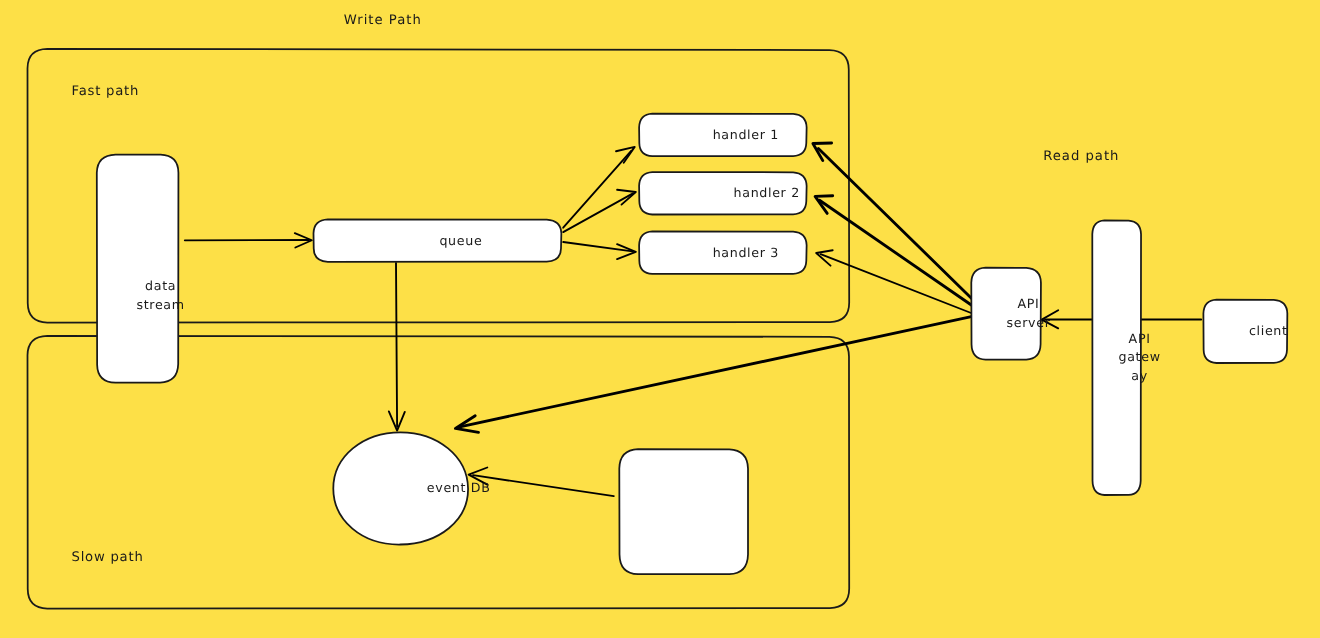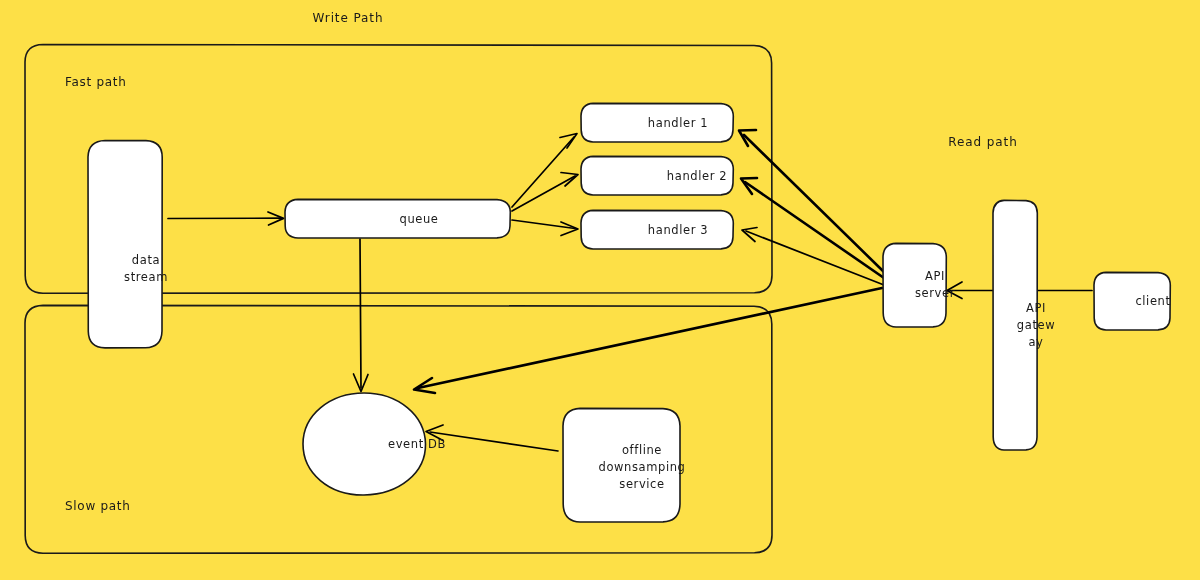--- a/index.html
+++ b/index.html
@@ -207,23 +207,20 @@
   <div class="lbl node-label" style="left:398px; top:219px;">queue</div>
 
   <div class="lbl node-label" style="left:657px; top:123px;">handler 1</div>
 
   <div class="lbl node-label" style="left:676px; top:176px;">handler 2</div>
 
   <div class="lbl node-label" style="left:657px; top:230px;">handler 3</div>
 
   <div class="lbl node-label" style="left:364px; top:444px;margin-left:32px;">event DB</div>
 
-  <div class="lbl node-label" style="left:621px; top:467px;">offline
-downsamping
-service</div>
 
   <div class="lbl node-label" style="left:914px; top:285px;">API
 server</div>
 
   <div class="lbl node-label" style="left:1015px; top:325px;">API
 gatew
 ay</div>
 
   <div class="lbl node-label" style="left:1132px; top:301px;">client</div>
 

